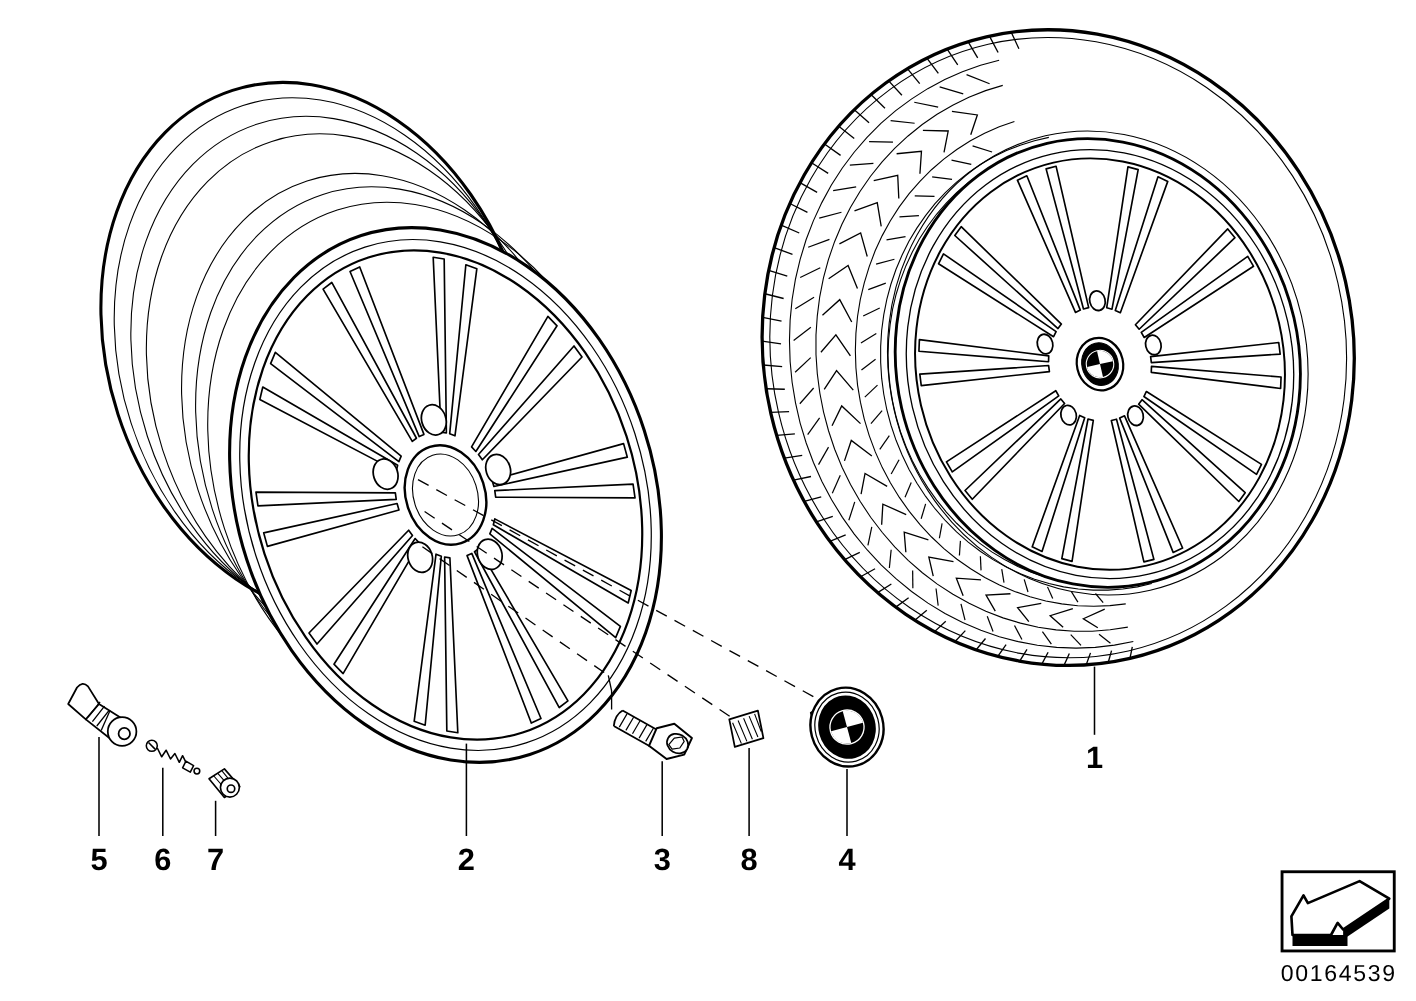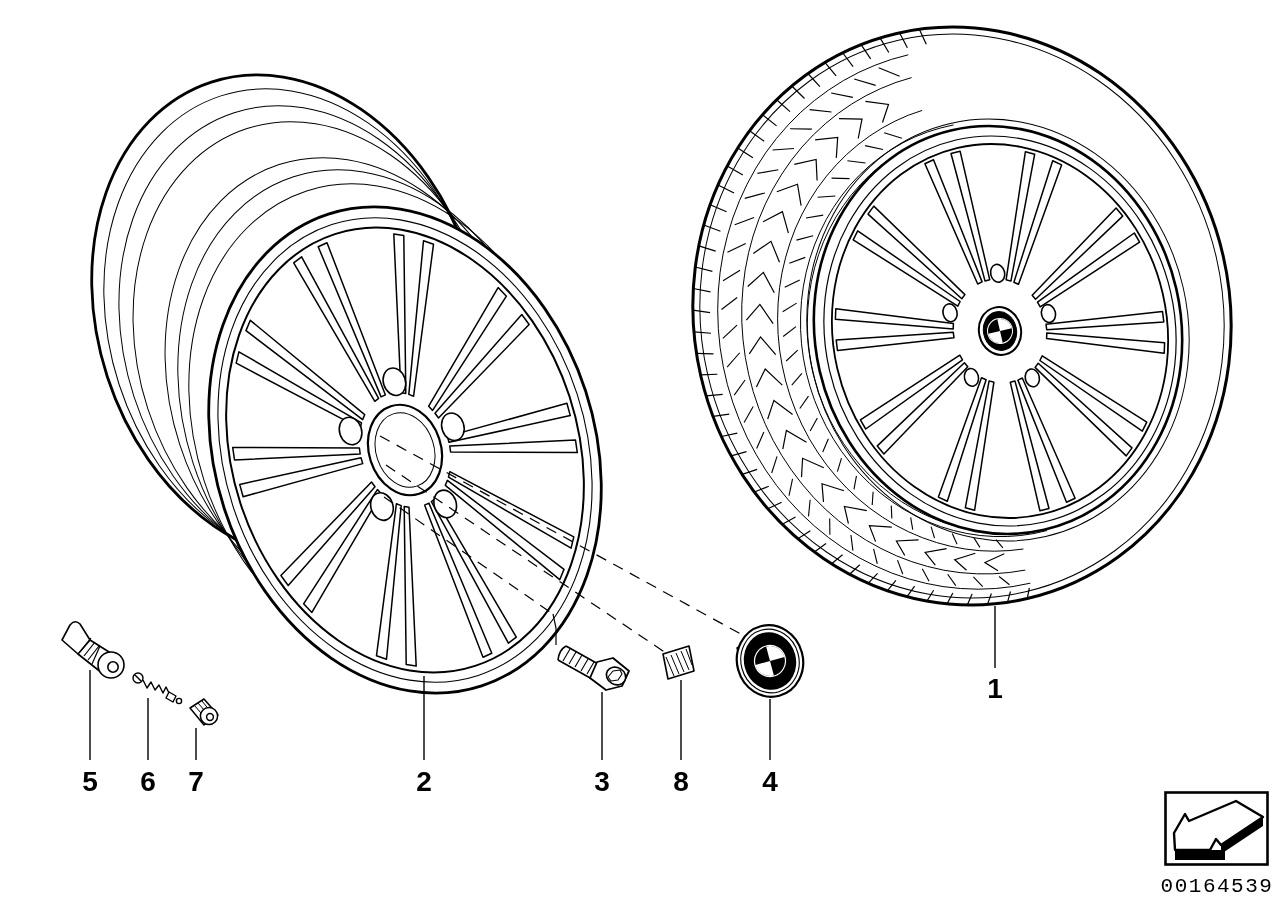--- a/index.html
+++ b/index.html
@@ -4,21 +4,21 @@
 <style>
   html,body{margin:0;padding:0;background:#fff;}
   .canvas{position:relative;width:1287px;height:910px;background:#ffffff;
           font-family:"Liberation Sans",sans-serif;overflow:hidden;}
   .art{position:absolute;left:0;top:0;}
   .callout{position:absolute;transform:translate(-50%,-50%);
            font-weight:700;font-size:28px;color:#000;line-height:1;
            font-family:"Liberation Sans",sans-serif;}
   .stamp-number{position:absolute;transform:translate(-50%,-50%);
            font-size:21px;letter-spacing:1.5px;color:#000;
-           font-family:Liberation Mono, monospace;}
+           font-family:Liberation Sans, sans-serif;}
 </style>
 </head>
 <body>
 
 <div class="canvas">
 
   <svg class="art" width="1287" height="910" viewBox="0 0 1287 910">
 
     <g id="leftWheel">
         <ellipse cx="288" cy="318" rx="190" ry="248" transform="rotate(-18 288 318)" fill="none" stroke="#000000" stroke-width="2.8"></ellipse>

